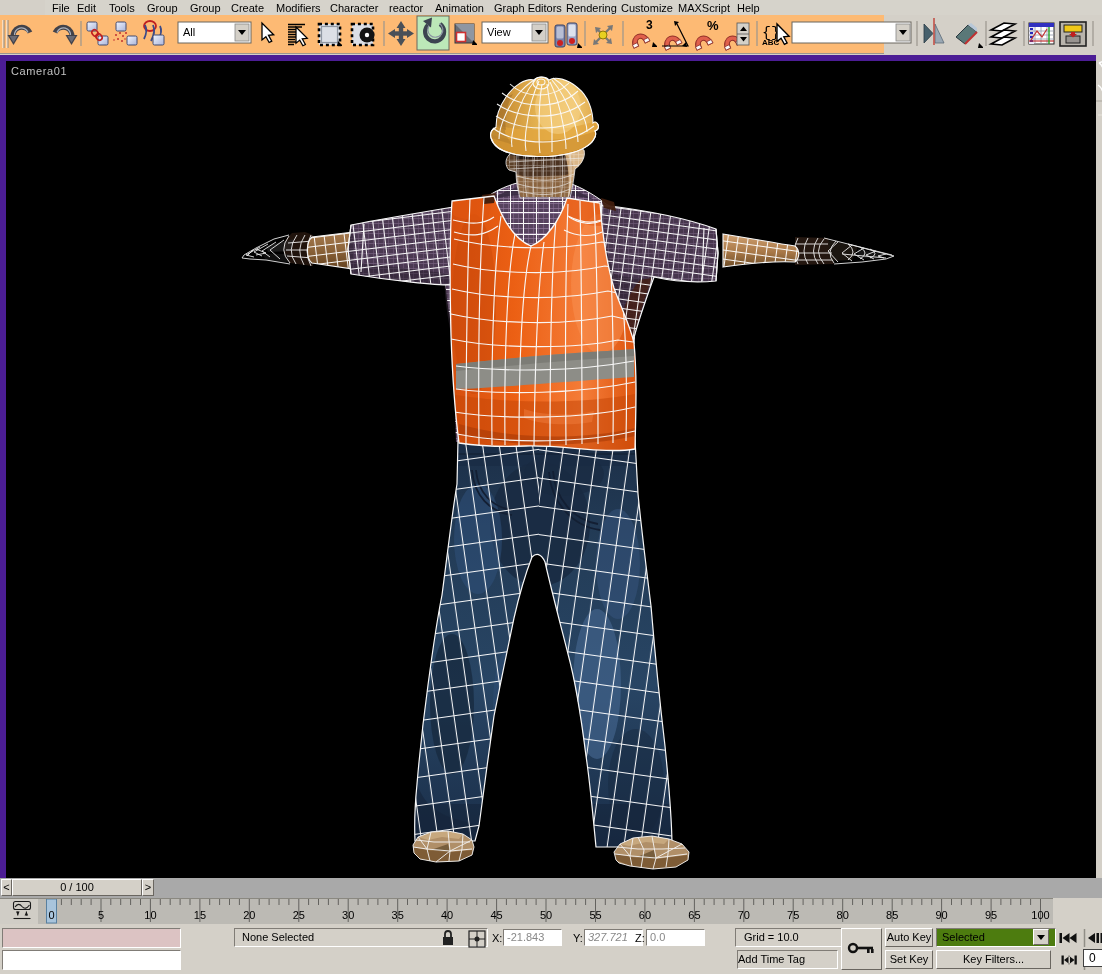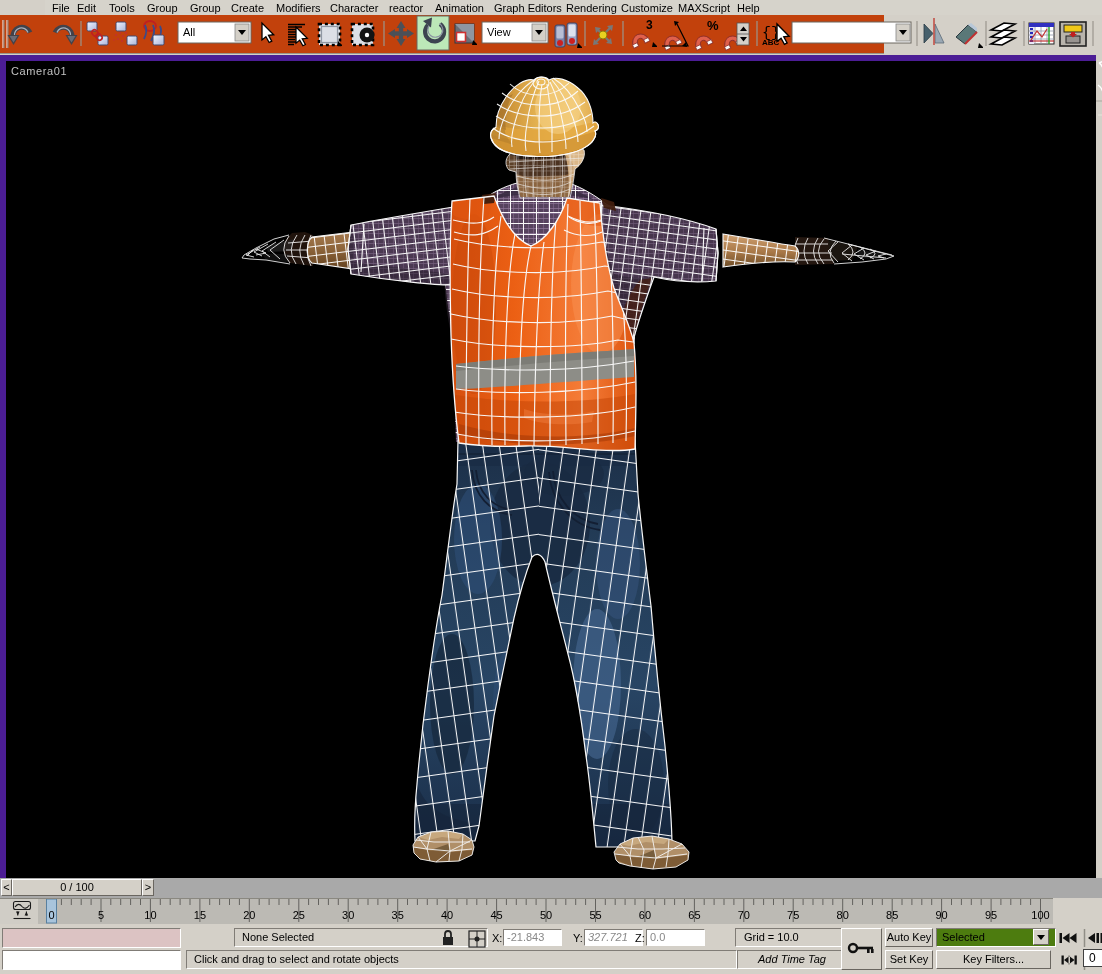--- a/index.html
+++ b/index.html
@@ -1,19 +1,19 @@
 <!DOCTYPE html>
 <html><head><meta charset="utf-8">
 <style>
 html,body{margin:0;padding:0;width:1102px;height:974px;overflow:hidden;
  font-family:"Liberation Sans",sans-serif;background:#d4d0c8;}
 #menubar{position:absolute;left:0;top:0;width:1102px;height:15px;background:#d6d3cb;
  font-size:11px;color:#000;margin-left:45px;}
 #menubar span{position:absolute;top:2px;white-space:nowrap;}
-#toolbar{position:absolute;left:0;top:15px;width:884px;height:38px;background:#c2410c;
+#toolbar{position:absolute;left:0;top:15px;width:884px;height:38px;background:#fdba74;
  border-bottom:1px solid #9a968e;}
 #viewportwrap{position:absolute;left:0;top:55px;width:1092px;height:819px;
  border:6px solid #4c1d95;background:#000000;overflow:hidden;}
 #cam{position:absolute;left:5px;top:4px;color:#c2c2c2;font-size:11px;letter-spacing:0.6px;}
 #modelsvg{position:absolute;left:-2px;top:-57px;}
 #sliderrow{position:absolute;left:0;top:878px;width:1102px;height:20px;background:#a9a9a9;}
 #trackbar{position:absolute;left:0;top:898px;width:1053px;height:26px;background:#bcbab4;}
 #trackright{position:absolute;left:1053px;top:898px;width:49px;height:26px;background:#d4d0c8;}
 #statusbar{position:absolute;left:0;top:924px;width:1102px;height:50px;background:#d4d0c8;}
 .sunk{position:absolute;border-top:1px solid #807c76;border-left:1px solid #807c76;
@@ -674,37 +674,36 @@
         <text x="1040.5" y="21">100</text>
       </g>
  <line x1="0" y1="0.5" x2="1053" y2="0.5" stroke="#8a8880" stroke-width="1"></line>
 </svg>
 </div>
 <div id="trackright"></div>
 <div id="statusbar">
  <div class="sunk" style="left:2px;top:4px;width:177px;height:18px;background:#dcc3c3;"></div>
  <div class="sunk" style="left:2px;top:26px;width:177px;height:18px;background:#ffffff;"></div>
  <div class="sunk f11" style="left:186px;top:4px;width:245px;height:17px;padding-left:7px;line-height:17px;margin-left:48px;">None Selected</div>
- <div class="sunk f11" style="left:186px;top:26px;width:542px;height:17px;padding-left:7px;line-height:17px;">Click and drag to select and rotate objects</div>
  <svg width="50" height="22" viewBox="0 0 50 22" style="position:absolute;left:440px;top:4px">
   <rect x="3" y="9" width="10" height="8" fill="#222"></rect>
   <path d="M 5,9 v -3 a 3,3 0 0 1 6,0 v 3" fill="none" stroke="#222" stroke-width="1.8"></path>
   <rect x="29" y="3" width="16" height="16" fill="none" stroke="#222" stroke-width="1.2"></rect>
   <line x1="29" y1="11" x2="45" y2="11" stroke="#222"></line>
       <line x1="37" y1="3" x2="37" y2="19" stroke="#222"></line>
   <circle cx="37" cy="11" r="2.5" fill="#222"></circle>
  </svg>
  <div class="f11" style="position:absolute;left:492px;top:8px;">X:</div>
  <div class="sunk f11" style="left:503px;top:5px;width:54px;height:15px;background:#fff;color:#888;padding-left:3px;line-height:15px;">-21.843</div>
  <div class="f11" style="position:absolute;left:573px;top:8px;">Y:</div>
  <div class="sunk f11" style="left:584px;top:5px;width:54px;height:15px;background:#fff;color:#888;padding-left:3px;line-height:15px;font-style:italic;">327.721</div>
  <div class="f11" style="position:absolute;left:635px;top:8px;">Z:</div>
  <div class="sunk f11" style="left:646px;top:5px;width:54px;height:15px;background:#fff;color:#888;padding-left:3px;line-height:15px;">0.0</div>
  <div class="sunk f11" style="left:735px;top:4px;width:101px;height:17px;padding-left:8px;line-height:17px;">Grid = 10.0</div>
- <div class="sunk f11" style="left:737px;top:26px;width:99px;height:17px;padding-left:20px;line-height:17px;font-style:italic;">Add Time Tag</div>
+ <div class="sunk f11" style="left:737px;top:26px;width:99px;height:17px;padding-left:0;line-height:17px;">Add Time Tag</div>
  <div class="btn" style="left:841px;top:4px;width:39px;height:40px;"></div>
  <svg width="30" height="16" viewBox="0 0 30 16" style="position:absolute;left:847px;top:16px">
   <circle cx="6" cy="8" r="4" fill="none" stroke="#111" stroke-width="2.4"></circle>
   <rect x="10" y="6.7" width="16" height="2.6" fill="#111"></rect>
   <rect x="20" y="9" width="2.6" height="4" fill="#111"></rect>
       <rect x="24" y="9" width="2.6" height="4" fill="#111"></rect>
  </svg>
  <div class="btn f11" style="left:885px;top:4px;width:46px;height:17px;text-align:center;line-height:17px;">Auto Key</div>
  <div class="btn f11" style="left:885px;top:26px;width:46px;height:17px;text-align:center;line-height:17px;">Set Key</div>
  <div class="sunk f11" style="left:936px;top:4px;width:113px;height:17px;background:#4d7c0f;padding-left:5px;line-height:17px;">Selected</div>

